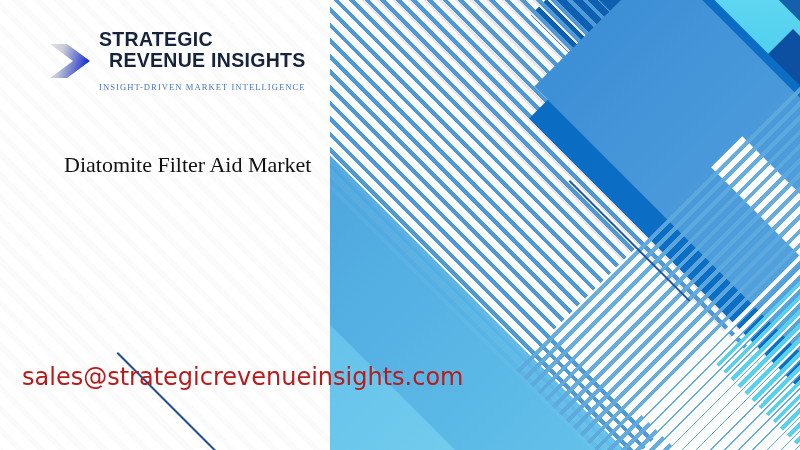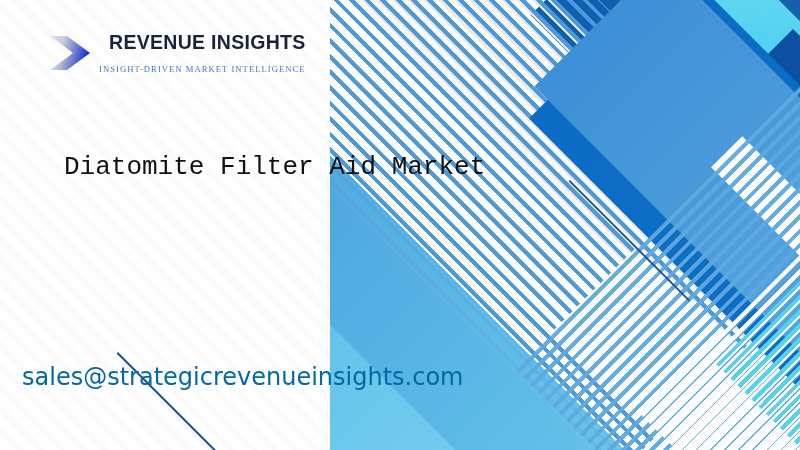--- a/index.html
+++ b/index.html
@@ -228,37 +228,37 @@
     letter-spacing: 1.05px;
     color: #4a79bb;
     white-space: nowrap;
   }
 
   
   .title {
     position: absolute;
     left: 64px; top: 152px;
     z-index: 5;
-    font-family: Liberation Mono, monospace;
-    font-size: 26px;
+    font-family: Liberation Serif, serif;
+    font-size: 22px;
     font-weight: normal;
     color: #111111;
     letter-spacing: 0px;
     white-space: nowrap;
   }
 
   
   .email {
     position: absolute;
     left: 22px; top: 363px;
     z-index: 5;
     font-family: "DejaVu Sans", sans-serif;
     font-size: 24px;
     font-weight: normal;
-    color: #0369a1;
+    color: #b91c1c;
     white-space: nowrap;
   }
 </style>
 </head>
 <body>
 
 <div id="slide">
 
   <div class="bg-faint-a"></div>
   <div class="bg-faint-b"></div>
@@ -294,20 +294,21 @@
         <linearGradient id="chevGrad" x1="0" y1="0" x2="1" y2="0.25">
           <stop offset="0%" stop-color="#e3e4e8"></stop>
           <stop offset="35%" stop-color="#c9ccd6"></stop>
           <stop offset="70%" stop-color="#6f7ed0"></stop>
           <stop offset="100%" stop-color="#1c31d6"></stop>
         </linearGradient>
       </defs>
       <path d="M3 6 L20 6 L43 23 L20 40 L3 40 L26 23 Z" fill="url(#chevGrad)"></path>
     </svg>
     <div class="logo-text">
+      <span class="logo-line1">STRATEGIC</span>
       <span class="logo-line2">REVENUE INSIGHTS</span>
       <span class="logo-tagline">INSIGHT-DRIVEN MARKET INTELLIGENCE</span>
     </div>
   </div>
 
   <div class="title">Diatomite Filter Aid Market</div>
 
   <div class="email">sales@strategicrevenueinsights.com</div>
 
 </div>

